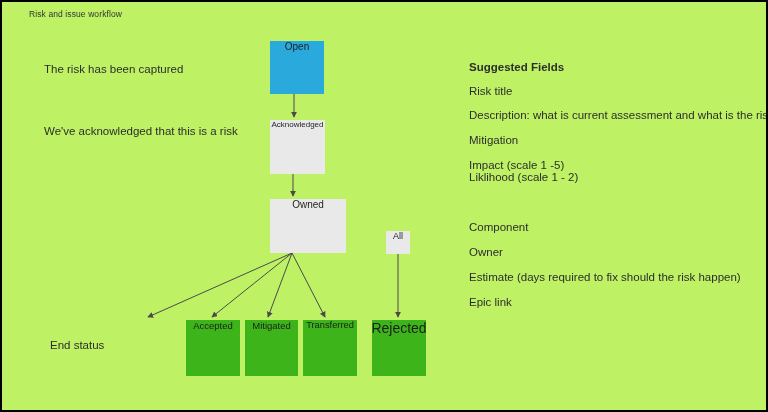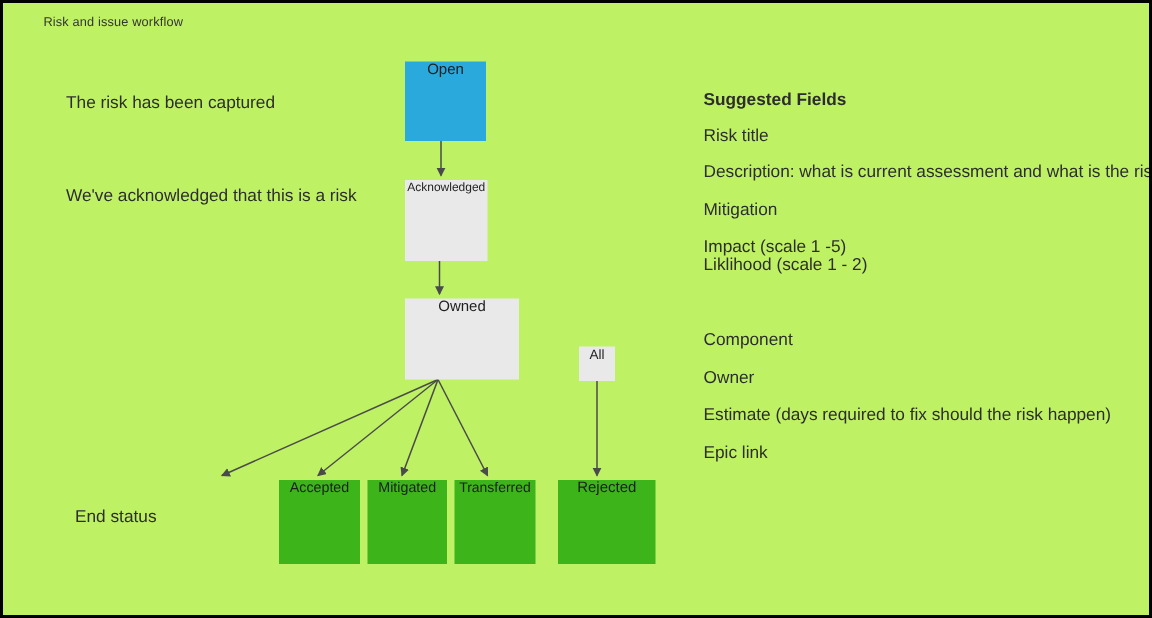--- a/index.html
+++ b/index.html
@@ -34,21 +34,21 @@
     cursor: default;
   }
   .node-open        { left: 268px; top: 39px;  width: 54px; height: 53px; font-size: 10px; }
   .node-acknowledged{ left: 268px; top: 118px; width: 55px; height: 54px; font-size: 8px; }
   .node-owned       { left: 268px; top: 197px; width: 76px; height: 54px; font-size: 10px; }
   .node-all         { left: 384px; top: 229px; width: 24px; height: 23px; font-size: 9px; }
   .node-resolved    { left: 122px; top: 318px; width: 56px; height: 56px; font-size: 9.5px; }
   .node-accepted    { left: 184px; top: 318px; width: 54px; height: 56px; font-size: 9.5px; }
   .node-mitigated   { left: 243px; top: 318px; width: 53px; height: 56px; font-size: 9.5px; }
   .node-transferred { left: 301px; top: 318px; width: 54px; height: 56px; font-size: 9.3px; }
-  .node-rejected    { left: 370px; top: 318px; width: 65px; height: 56px; font-size: 10px; }
+  .node-rejected    { left: 370px; top: 318px; width: 54px; height: 56px; font-size: 14px; }
   .annotation {
     position: absolute;
     font-size: 11.5px;
     color: #2d2d2d;
     line-height: 13px;
     white-space: nowrap;
   }
   .ann-captured  { left: 42px; top: 61px; }
   .ann-ack       { left: 42px; top: 123px; }
   .ann-owned     { left: 41px; top: 216px; }

